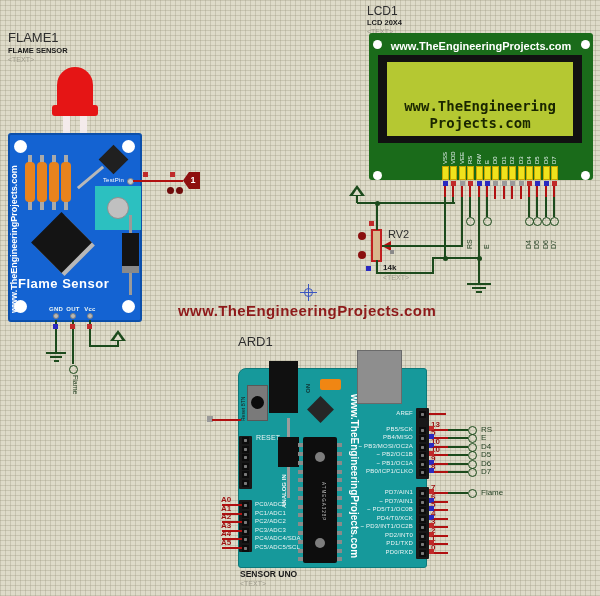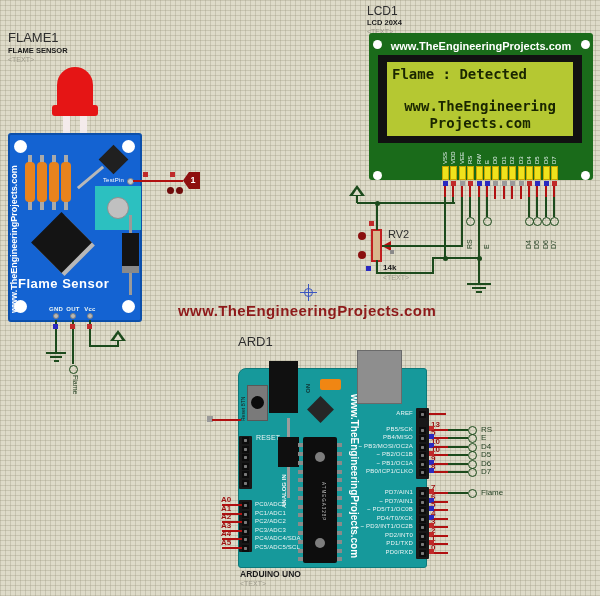--- a/index.html
+++ b/index.html
@@ -114,21 +114,20 @@
   <div class="abs" style="left:369px;top:33px;width:224px;height:147px;background:#1a6b1a;border-radius:3px;"></div>
   <div class="abs" style="left:373px;top:40px;width:9px;height:9px;border-radius:50%;background:#fff;"></div>
   <div class="abs" style="left:581px;top:40px;width:9px;height:9px;border-radius:50%;background:#fff;"></div>
   <div class="abs" style="left:373px;top:171px;width:9px;height:9px;border-radius:50%;background:#fff;"></div>
   <div class="abs" style="left:581px;top:171px;width:9px;height:9px;border-radius:50%;background:#fff;"></div>
 
   <div class="abs" style="left:369px;top:40px;width:224px;text-align:center;font-size:11px;font-weight:bold;color:#fff;">www.TheEngineeringProjects.com</div>
 
   <div class="abs" style="left:378px;top:55px;width:204px;height:88px;background:#111;"></div>
   <div class="abs" style="left:387px;top:62px;width:186px;height:74px;background:#b5c832;"></div>
-  <div class="abs" style="left:392px;top:66px;font-family:'DejaVu Sans Mono',monospace;font-size:14px;font-weight:bold;color:#1a2600;">Flame : Detected</div>
   <div class="abs" style="left:387px;top:98px;width:186px;text-align:center;font-family:'DejaVu Sans Mono',monospace;font-size:14px;font-weight:bold;color:#1a2600;">www.TheEngineering</div>
   <div class="abs" style="left:387px;top:115px;width:186px;text-align:center;font-family:'DejaVu Sans Mono',monospace;font-size:14px;font-weight:bold;color:#1a2600;">Projects.com</div>
 
   <div id="lcd-pins">
       <div class="vt" style="left: 442px; top: 164px; font-size: 6px; color: rgb(234, 244, 244);">VSS</div>
       <div class="abs" style="left: 441.5px; top: 166px; width: 7px; height: 14px; background: rgb(240, 226, 28); border: 1px solid rgb(200, 164, 0); box-sizing: border-box;"></div>
       <div class="sq" style="left: 442.5px; top: 181px; background: rgb(42, 42, 192);"></div>
       <div class="rwire" style="left: 444px; top: 186px; width: 2px; height: 13px;"></div>
       <div class="vt" style="left: 450px; top: 164px; font-size: 6px; color: rgb(234, 244, 244);">VDD</div>
       <div class="abs" style="left: 449.5px; top: 166px; width: 7px; height: 14px; background: rgb(240, 226, 28); border: 1px solid rgb(200, 164, 0); box-sizing: border-box;"></div>
@@ -399,21 +398,21 @@
       <div class="icpin" style="left: 298px; top: 531px;"></div>
       <div class="icpin" style="left: 337px; top: 531px;"></div>
       <div class="icpin" style="left: 298px; top: 540px;"></div>
       <div class="icpin" style="left: 337px; top: 540px;"></div>
       <div class="icpin" style="left: 298px; top: 549px;"></div>
       <div class="icpin" style="left: 337px; top: 549px;"></div>
       <div class="icpin" style="left: 298px; top: 557px;"></div>
       <div class="icpin" style="left: 337px; top: 557px;"></div>
     </div>
 
-  <div class="abs" style="left:240px;top:569px;font-size:8.5px;font-weight:bold;color:#1a1a1a;">ARDUINO UNO</div>
+  <div class="abs" style="left:240px;top:569px;font-size:8.5px;font-weight:bold;color:#1a1a1a;">SENSOR UNO</div>
   <div class="abs phtext" style="left:240px;top:580px;">&lt;TEXT&gt;</div>
 
   <div class="gnd">
     <b style="left:46px;top:352px;width:20px;"></b>
     <b style="left:50px;top:356px;width:12px;"></b>
     <b style="left:54px;top:360px;width:5px;"></b>
   </div>
   <div class="pwr-o" style="left:110px;top:330px;"></div>
   <div class="pwr-i" style="left:114px;top:334px;"></div>
 

